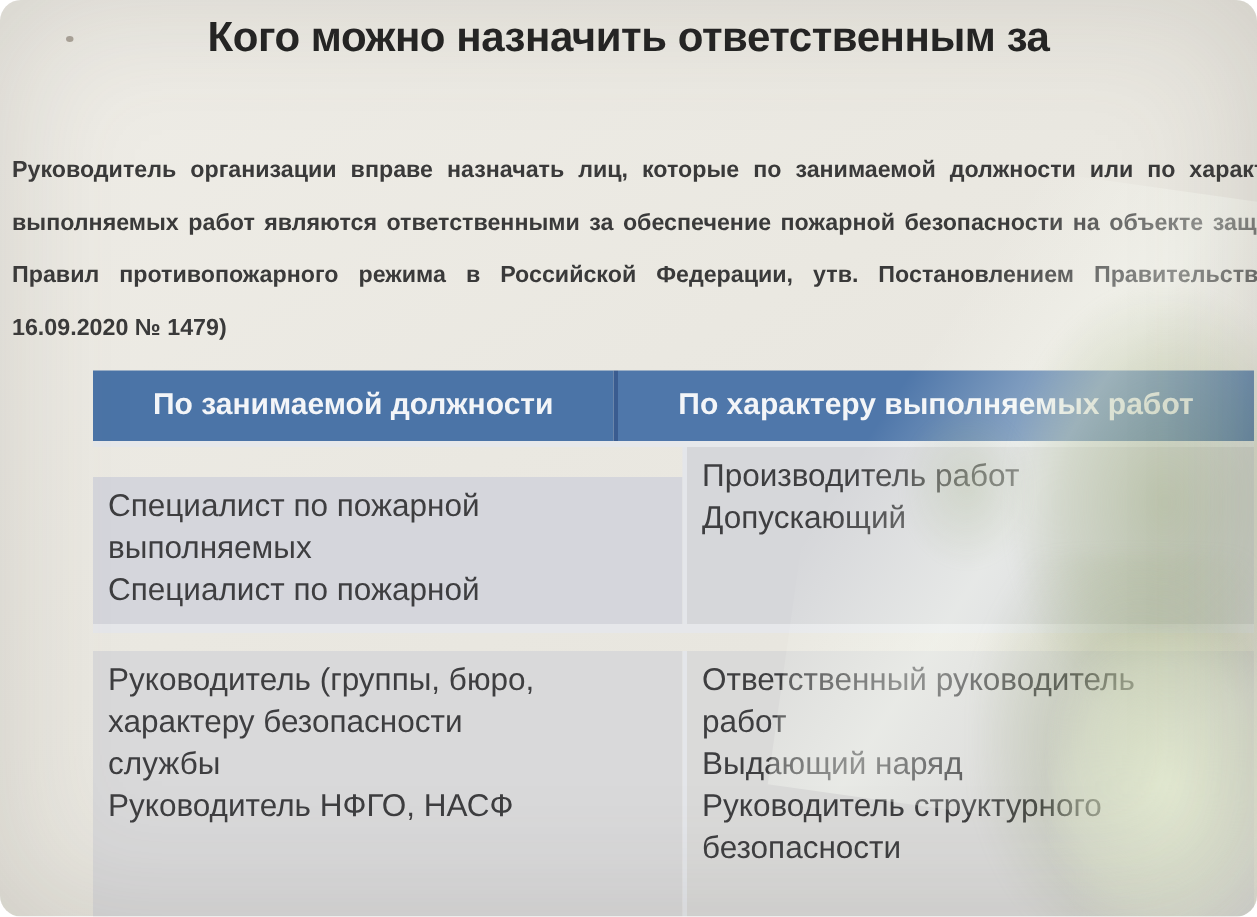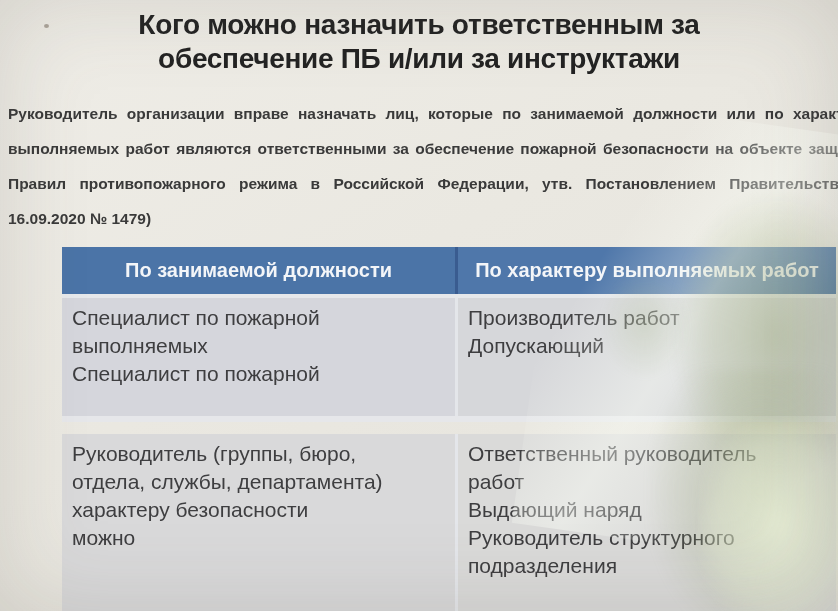--- a/index.html
+++ b/index.html
@@ -1,19 +1,20 @@
 <!DOCTYPE html>
 <html style="--c-title_text: #232323; --c-paragraph_text: #3a3a3a; --c-header_bg: #4b74a7; --c-header_text: #f3f5f8; --c-row1_bg: #d5d6dc; --c-row2_bg: #d9d9da; --c-cell_text: #3e3e40;"><head>
 <meta charset="utf-8">
 <style>
   html,body { margin:0; padding:0; }
   .stage {
     position:relative; width:838px; height:611px; overflow:hidden;
     background: linear-gradient(150deg, #efede7 0%, #eae8e1 45%, #e5e3dc 100%);
     font-family:"Liberation Sans", sans-serif;
+    border-radius:14px;
   }
   
   .title {
     position:absolute; top:8px; left:0; width:100%;
     text-align:center; font-weight:bold; font-size:28px; line-height:34px;
     color: var(--c-title_text, #222); letter-spacing:-0.3px;
   }
   
   .para { position:absolute; top:96px; left:8px; width:900px; color: var(--c-paragraph_text, #3a3a3a); font-size:15.5px; font-weight:bold; }
   .para .pline { white-space:nowrap; height:35px; line-height:35px; overflow:visible; }
@@ -21,34 +22,34 @@
   .ws-wider  { word-spacing:9px; }
   .ws-slight { word-spacing:2px; }
   
   .rtable { position:absolute; left:62px; top:247px; width:774px; }
   .trow { display:flex; }
   .thead { height:47px; }
   .th {
     display:flex; align-items:center; justify-content:center;
     color: var(--c-header_text, #f3f5f8); font-size:20px; font-weight:bold;
   }
-  .th-left  { width:393px; background: var(--c-header_bg, #4b74a7); }
+  .th-left  { width:347px; background: var(--c-header_bg, #4b74a7); }
   .th-right { flex:1; background:#4f77aa; }
   .hdiv { width:3px; background:#3a5c90; }
   .bdiv { width:3px; background:#e4e6ea; }
   .gap-head { height:4px; background:#e6e8eb; }
   .gap-row  { height:6px; background:#e6e7ea; }
   .cell {
     font-size:21px; line-height:28px; color: var(--c-cell_text, #3e3e40);
     padding:6px 10px 0 10px; overflow:hidden; box-sizing:border-box;
   }
   .c-left  { width:393px; }
   .c-right { flex:1; }
   .r1 { height:118px; }
-  .r1 .c-left  { background: var(--c-row1_bg, #d5d6dc); }
+  .r1 .c-left  { background: var(--c-row1_bg, #d5d6dc); margin-top: 20px; }
   .r1 .c-right { background:#d6d7da; }
   .r2 { height:180px;margin-top:12px; }
   .r2 .c-left  { background: var(--c-row2_bg, #d9d9da); }
   .r2 .c-right { background:#dadad9; }
   
   .fx { position:absolute; pointer-events:none; }
   .fx-streak {
     left:540px; top:120px; width:360px; height:430px;
     background: linear-gradient(115deg, rgba(255,255,255,0) 22%, rgba(250,253,246,0.45) 44%, rgba(255,255,255,0) 66%);
     transform:rotate(8deg);
@@ -76,21 +77,20 @@
   .speck { left:44px; top:24px; width:5px; height:4px; background:rgba(118,108,92,0.55); border-radius:50%; }
   .vignette { left:0; top:0; width:838px; height:611px; box-shadow: inset 0 0 90px rgba(90,85,70,0.18); }
 </style>
 </head>
 <body>
 
 <div class="stage">
 
   <div class="title">
     <div>Кого можно назначить ответственным за</div>
-    <div>обеспечение ПБ и/или за инструктажи</div>
   </div>
 
   <div class="para">
     <div class="pline ws-wide">Руководитель организации вправе назначать лиц, которые по занимаемой должности или по характеру</div>
     <div class="pline ws-slight">выполняемых работ являются ответственными за обеспечение пожарной безопасности на объекте защиты.</div>
     <div class="pline ws-wider">Правил противопожарного режима в Российской Федерации,  утв. Постановлением Правительства РФ</div>
     <div class="pline">16.09.2020 № 1479)</div>
   </div>
 
   <div class="rtable">
@@ -113,31 +113,31 @@
           <div>Производитель работ</div>
           <div>Допускающий</div>
         </div>
     </div>
 
     <div class="gap-row"></div>
 
     <div class="trow r2">
       <div class="cell c-left">
           <div>Руководитель (группы, бюро,</div>
-          <div>отдела, службы, департамента)</div>
           <div>характеру безопасности</div>
-          <div>можно</div>
+          <div>службы</div>
+          <div>Руководитель НФГО, НАСФ</div>
         </div>
       <div class="bdiv"></div>
       <div class="cell c-right">
           <div>Ответственный руководитель</div>
           <div>работ</div>
           <div>Выдающий наряд</div>
           <div>Руководитель структурного</div>
-          <div>подразделения</div>
+          <div>безопасности</div>
         </div>
     </div>
   </div>
 
   <div class="fx fx-streak"></div>
   <div class="fx fx-olive1"></div>
   <div class="fx fx-olive2"></div>
   <div class="fx fx-pale"></div>
   <div class="fx fx-spot"></div>
   <div class="fx speck"></div>

